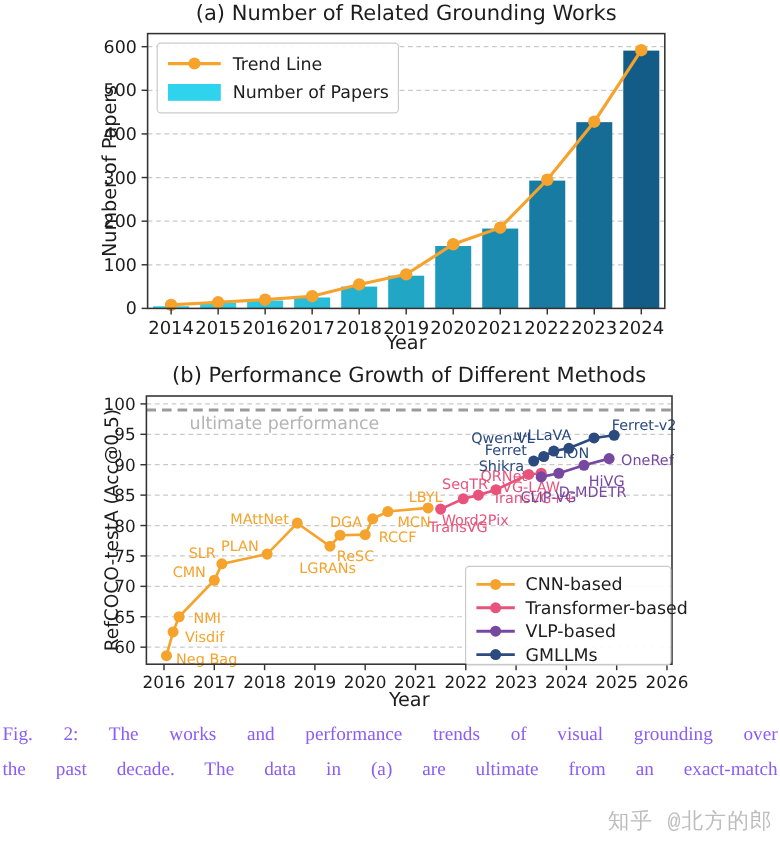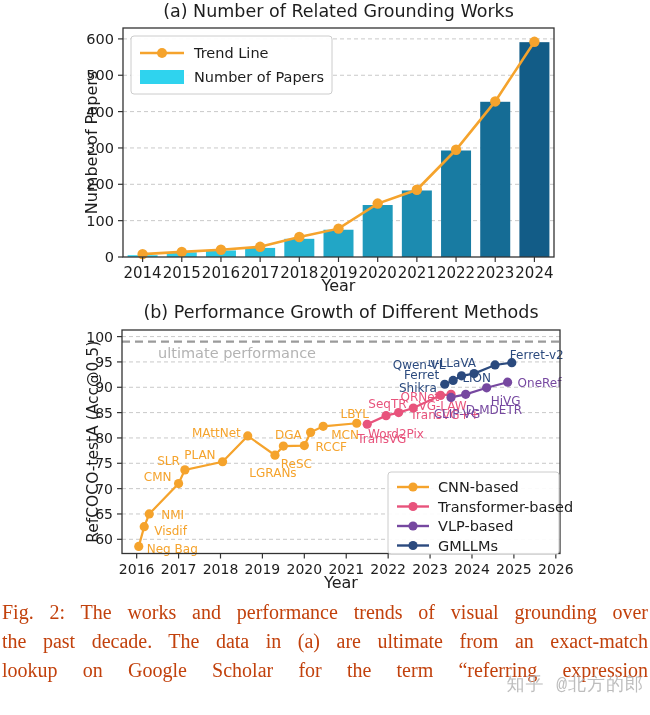--- a/index.html
+++ b/index.html
@@ -1,20 +1,20 @@
 <!DOCTYPE html>
 <html><head>
 <meta charset="utf-8">
 <style>
   html,body{margin:0;padding:0;background:#fff;}
   body{width:650px;height:715px;overflow:hidden;font-family:"DejaVu Sans",sans-serif;position:relative;}
   .chart{display:block;}
   svg text{font-family:"DejaVu Sans",sans-serif;}
   .caption{width:646px;padding:3px 2px 0 2px;font-family:"Liberation Serif",serif;
-           font-size:20px;line-height:29px;color:#c2410c;}
+           font-size:16px;line-height:29px;color:#8b5cf6;}
   .cap-line{text-align:justify;text-align-last:justify;white-space:normal;}
   .cap-line.last{text-align-last:left;}
   .watermark{position:absolute;right:6px;top:672px;font-family:Liberation Mono, monospace;
              font-size:18px;letter-spacing:1px;color:rgba(178,178,178,0.85);pointer-events:none;}
 </style>
 </head>
 <body>
 
 <svg id="chart-a" class="chart" width="650" height="300" viewBox="0 0 650 300">
     <g>
@@ -249,16 +249,15 @@
       <text x="438" y="231" fill="#1d1d1d" font-size="14.5">VLP-based</text>
       <line x1="397" x2="429" y1="245.5" y2="245.5" stroke="#2B4A7E" stroke-width="2.4"></line>
       <circle cx="413" cy="245.5" r="4.6" fill="#2B4A7E"></circle>
       <text x="438" y="250.5" fill="#1d1d1d" font-size="14.5">GMLLMs</text>
     </g>
   </svg>
 
 <figcaption class="caption">
   <div class="cap-line">Fig. 2: The works and performance trends of visual grounding over</div>
   <div class="cap-line">the past decade. The data in (a) are ultimate from an exact-match</div>
-  <div class="cap-line">lookup on Google Scholar for the term “referring expression</div>
 </figcaption>
 
 <div class="watermark">知乎 @北方的郎</div>
 
 </body></html>

